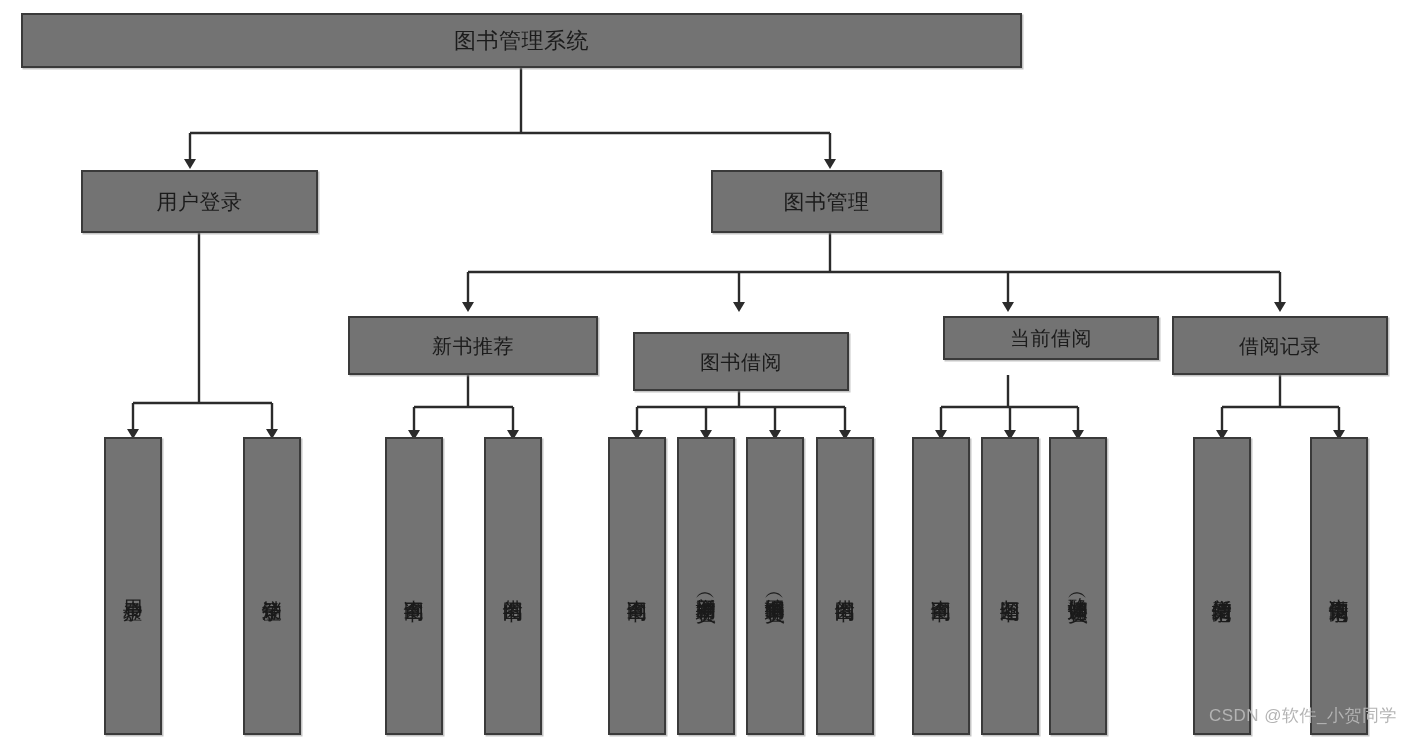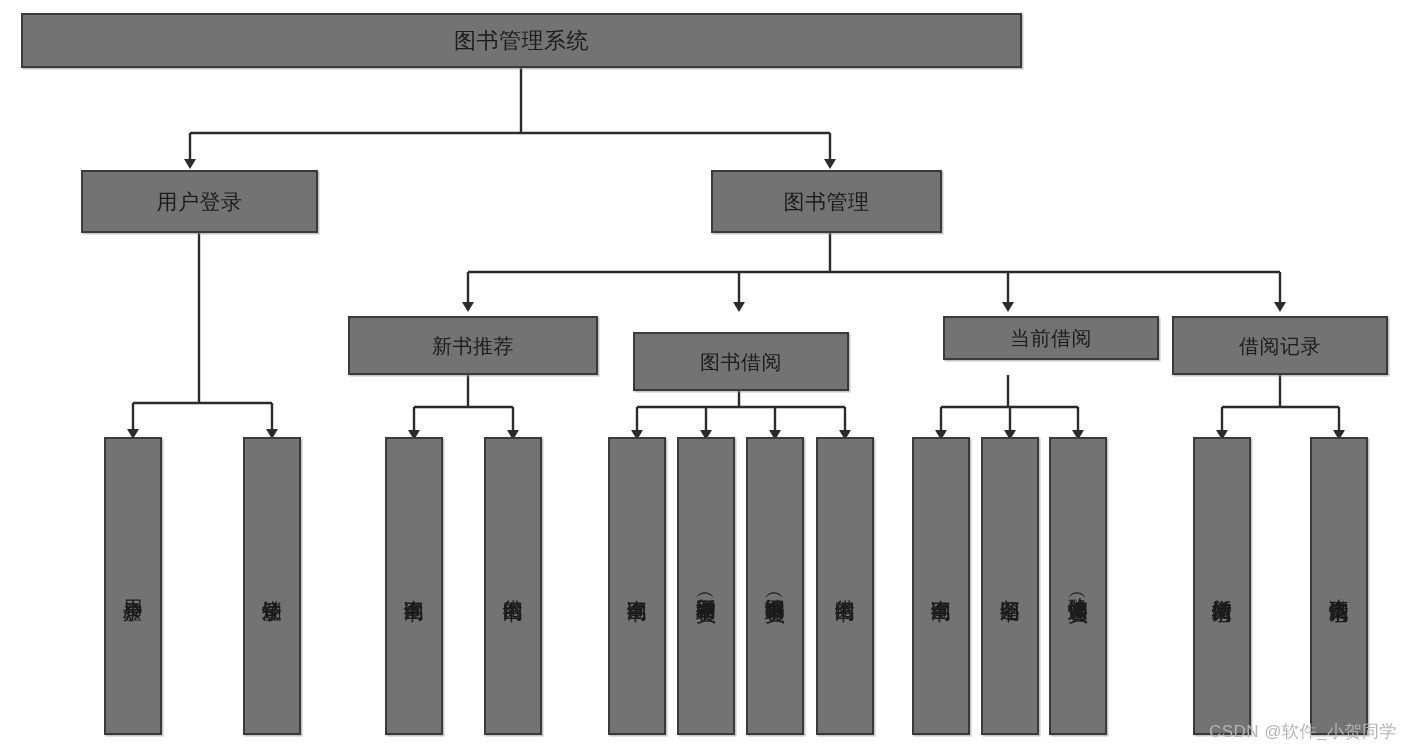--- a/index.html
+++ b/index.html
@@ -38,21 +38,21 @@
     font-size:20px;
     line-height:1.12;
     letter-spacing:1px;
     white-space:nowrap;
     max-height:100%;
   }
 
   #watermark{
     position:absolute;
     right:8px;
-    bottom:4px;
+    bottom:20px;
     font-size:17px;
     color:#b4b4b4;
     letter-spacing:0.5px;
     white-space:nowrap;
   }
 </style>
 </head>
 <body>
 
 <div id="canvas">

